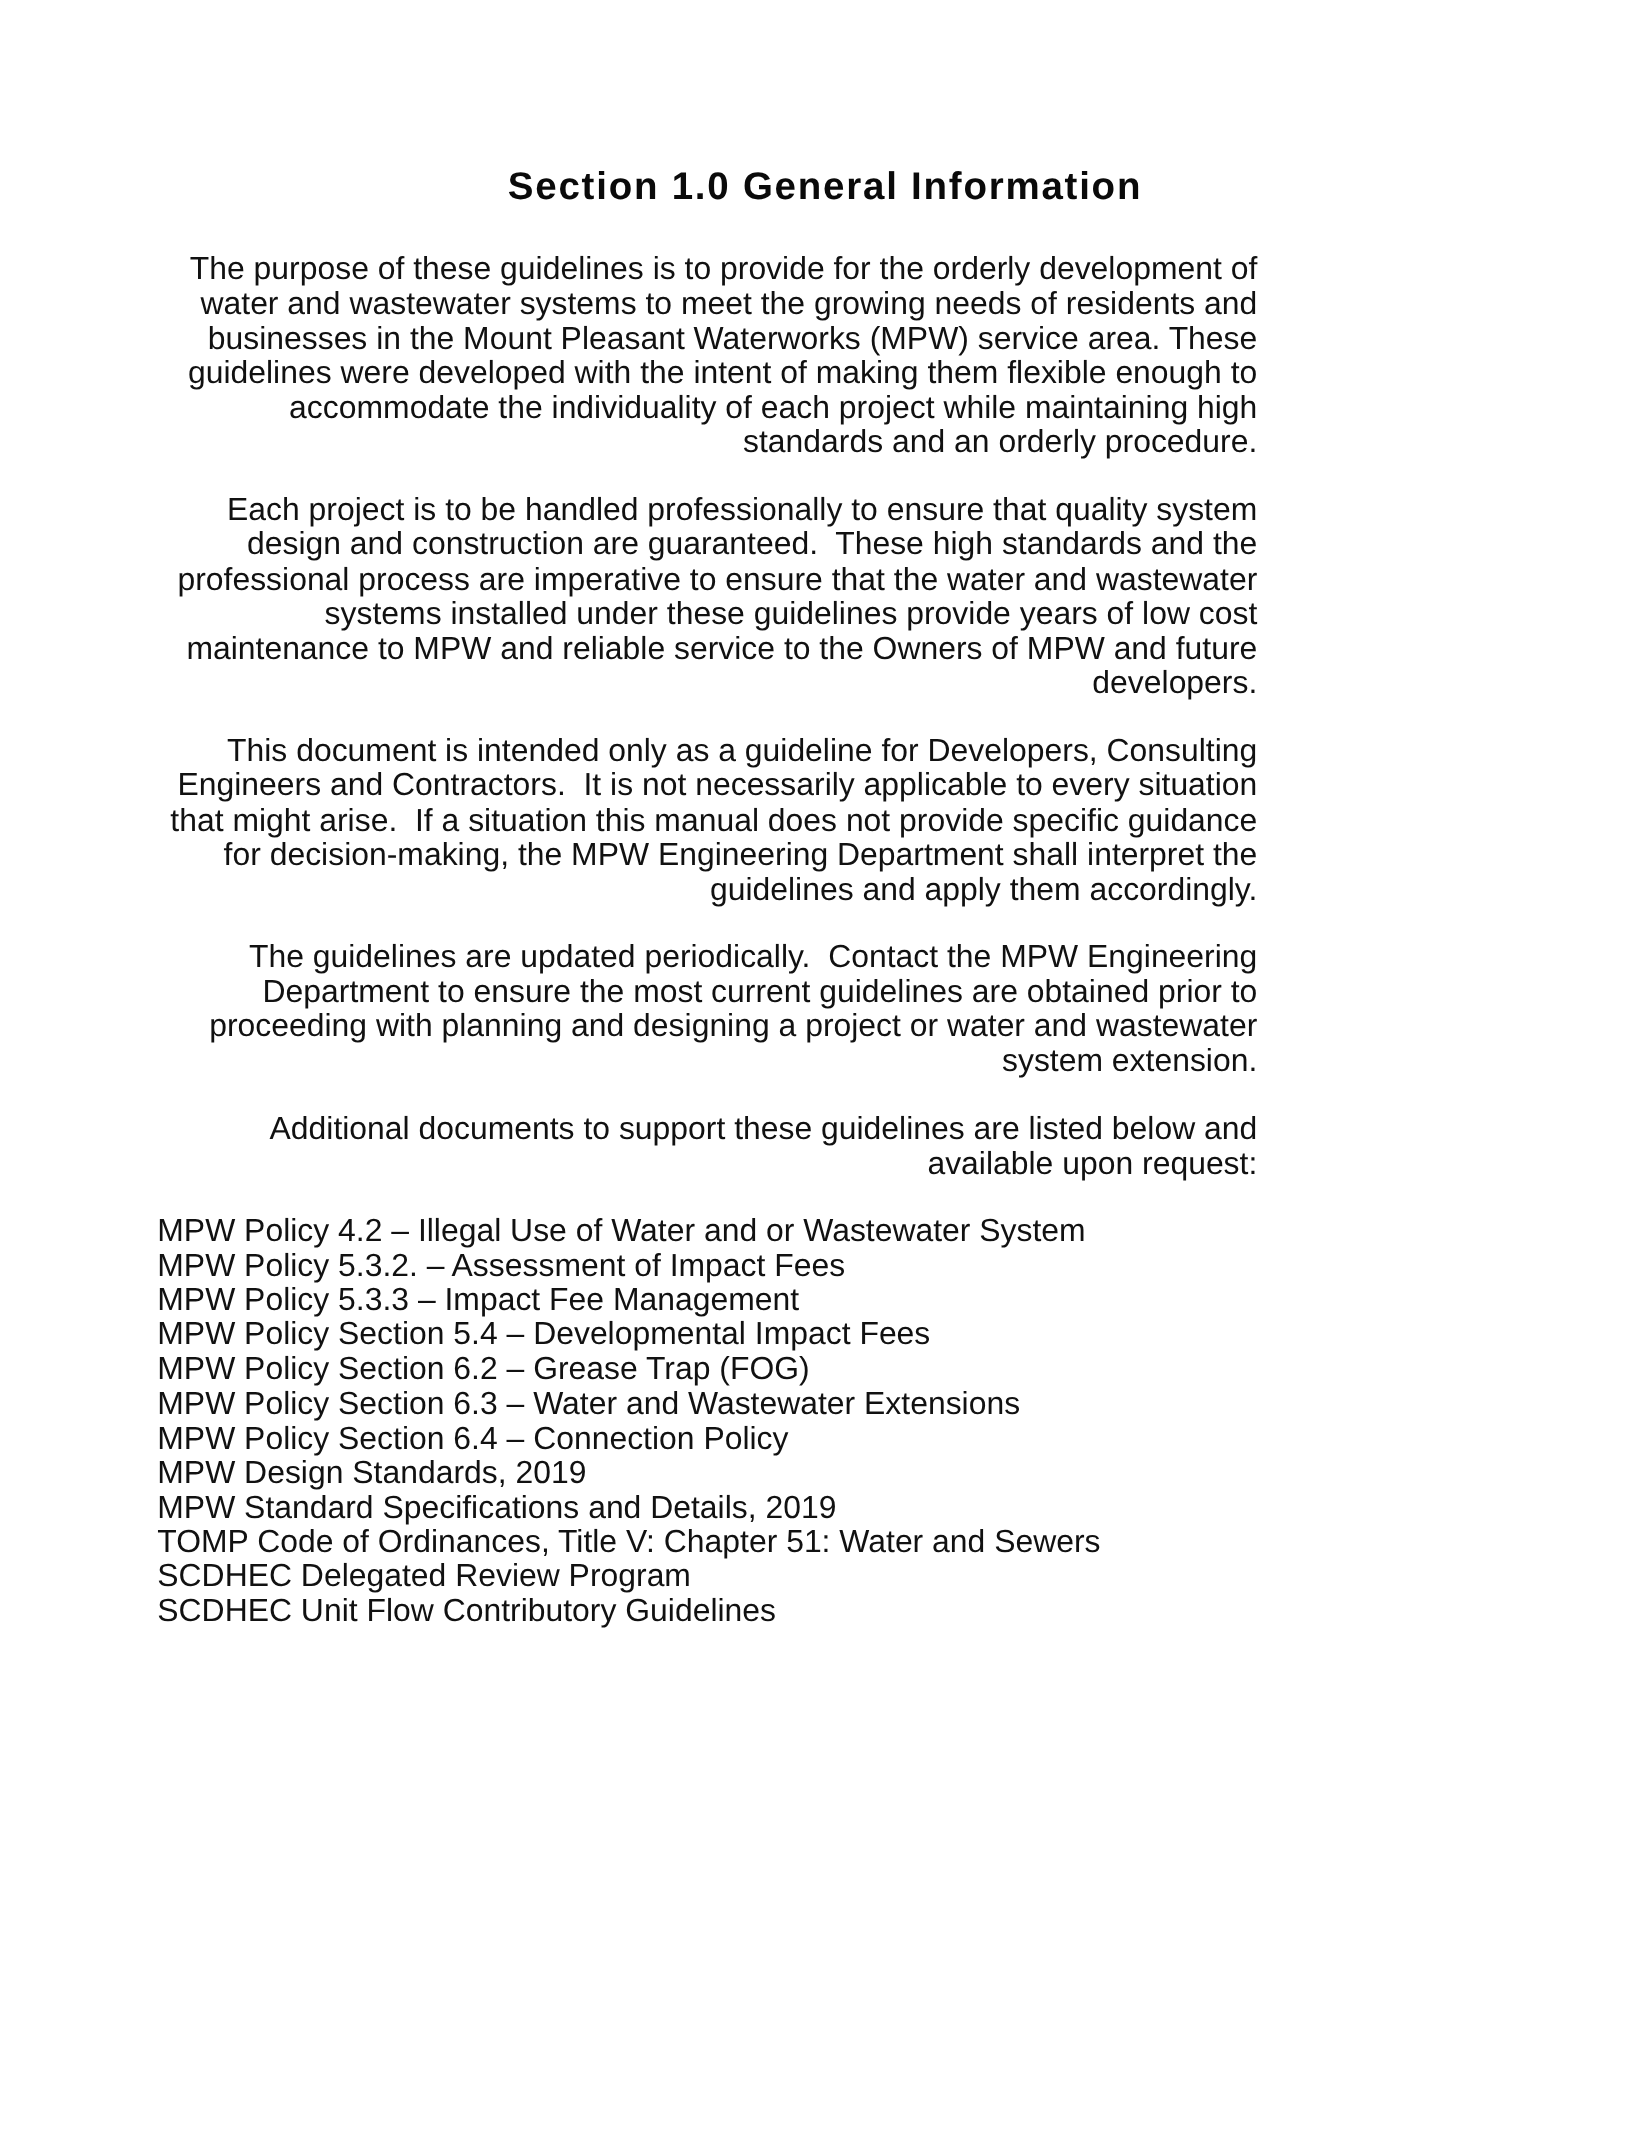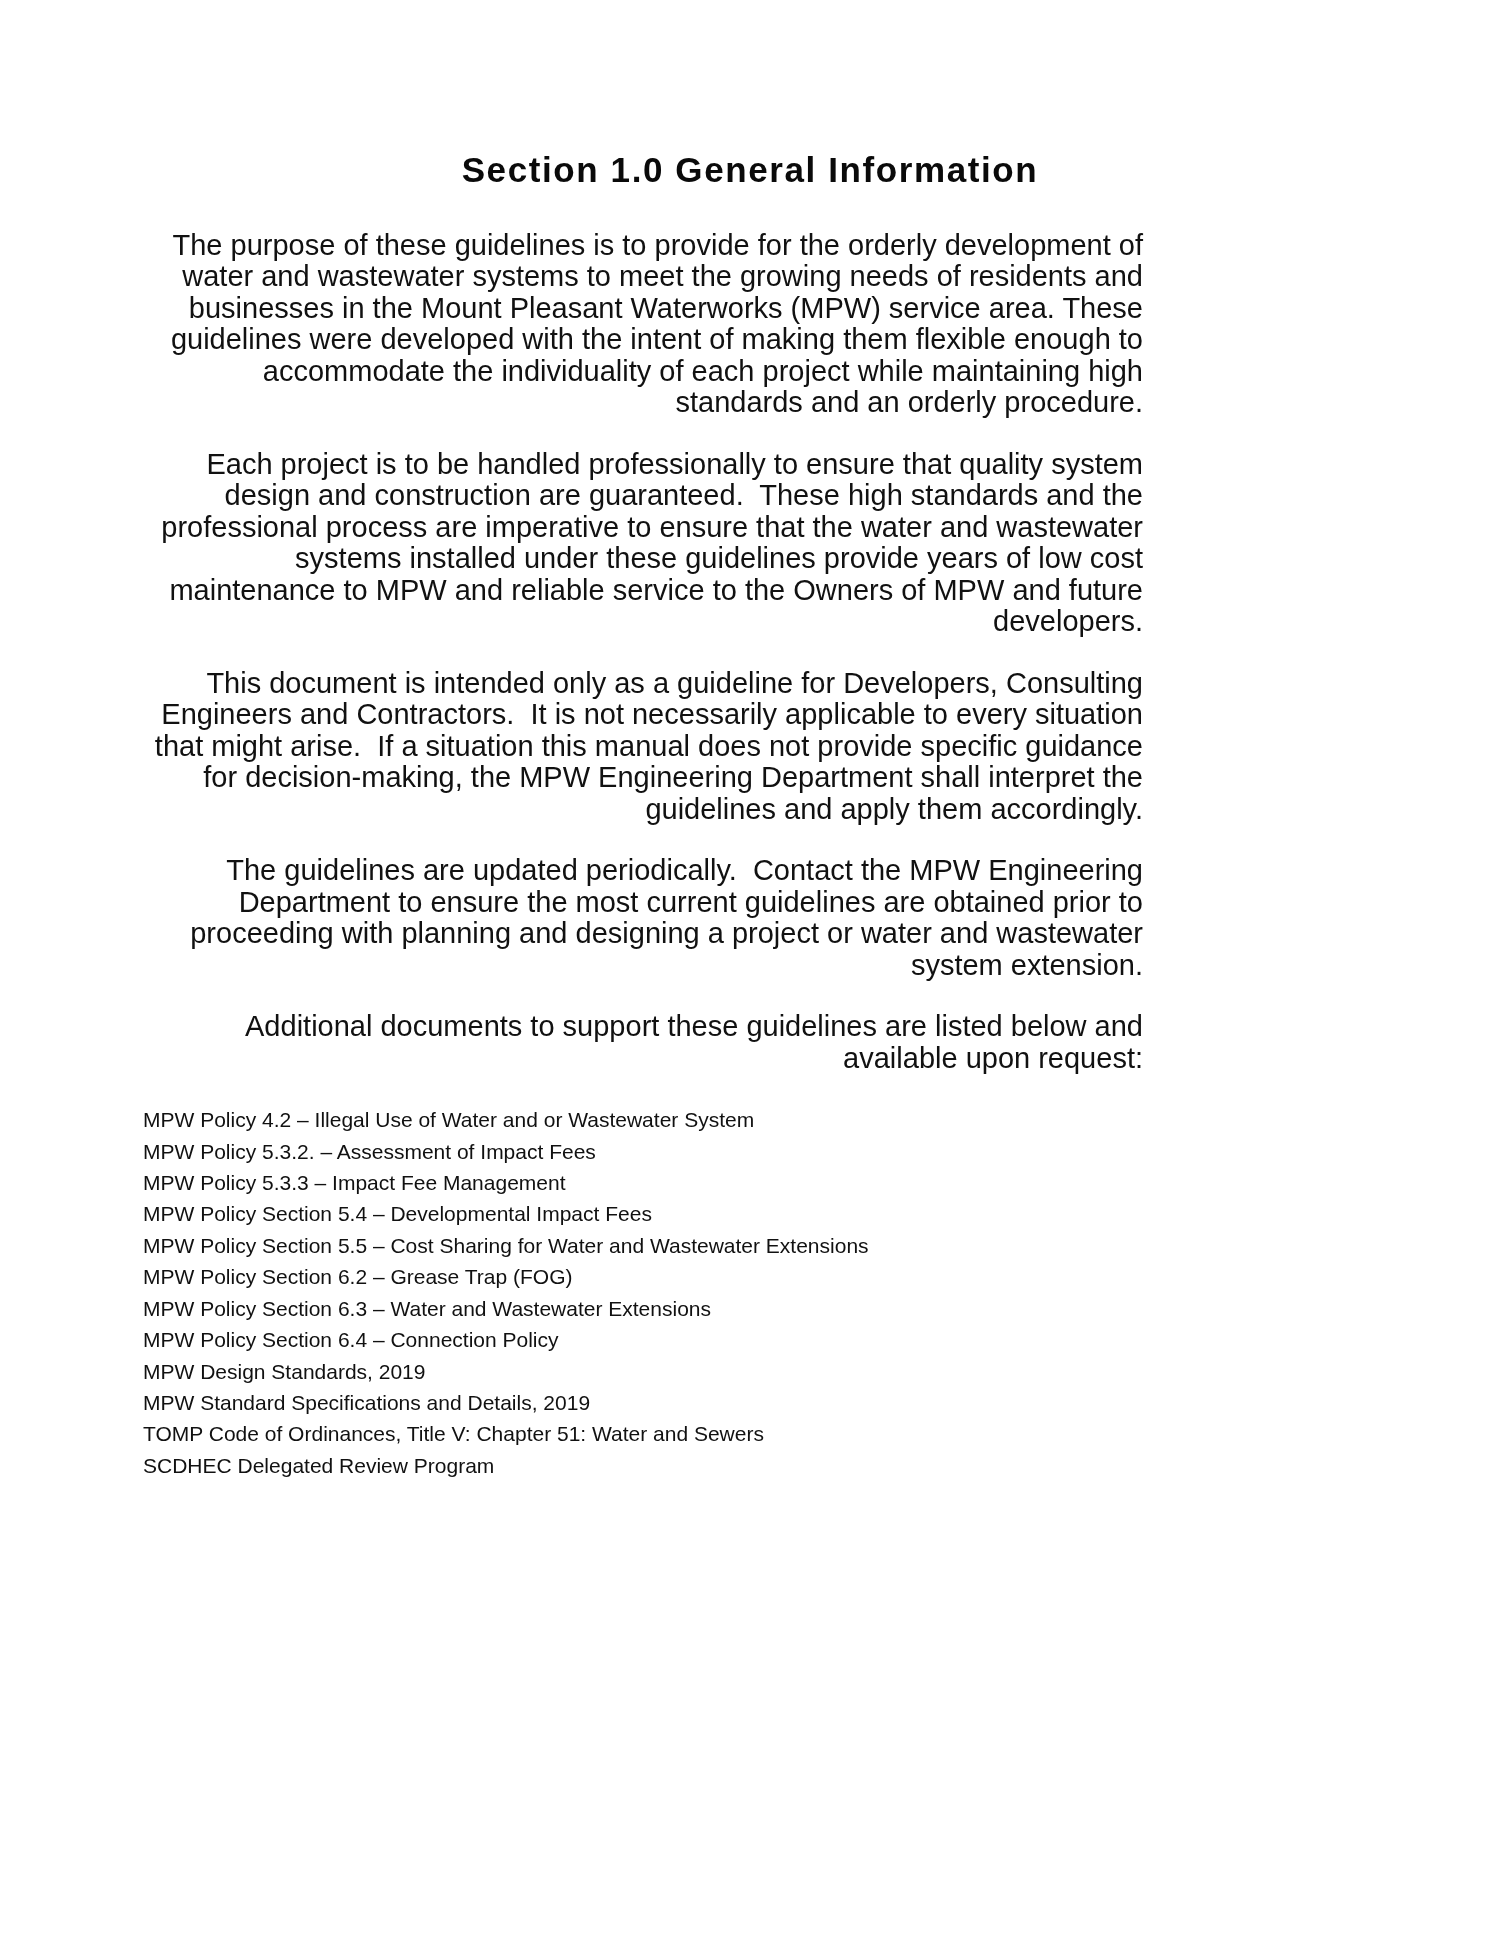--- a/index.html
+++ b/index.html
@@ -52,21 +52,21 @@
   .para-first {
     margin-top: 38px;
   }
   .doc-list {
     list-style: none;
     margin: 0;
     padding: 0;
     margin-top: 30px;
   }
   .doc-list li {
-    font-size: 21px;
+    font-size: 29px;
     line-height: 31.4px;
     color: #111111;
     white-space: pre;
   }
   .end-section {
     position: absolute;
     left: 0;
     right: 0;
     top: 1726px;
     text-align: center;
@@ -92,21 +92,20 @@
 
     <p class="para para-block">The guidelines are updated periodically.  Contact the MPW Engineering Department to ensure the most current guidelines are obtained prior to proceeding with planning and designing a project or water and wastewater system extension.</p>
 
     <p class="para para-block">Additional documents to support these guidelines are listed below and available upon request:</p>
 
     <ul class="doc-list">
       <li>MPW Policy 4.2 – Illegal Use of Water and or Wastewater System</li>
       <li>MPW Policy 5.3.2. – Assessment of Impact Fees</li>
       <li>MPW Policy 5.3.3 – Impact Fee Management</li>
       <li>MPW Policy Section 5.4 – Developmental Impact Fees</li>
-      <li>MPW Policy Section 5.5 – Cost Sharing for Water and Wastewater Extensions</li>
       <li>MPW Policy Section 6.2 – Grease Trap (FOG)</li>
       <li>MPW Policy Section 6.3 – Water and Wastewater Extensions</li>
       <li>MPW Policy Section 6.4 – Connection Policy</li>
       <li>MPW Design Standards, 2019</li>
       <li>MPW Standard Specifications and Details, 2019</li>
       <li>TOMP Code of Ordinances, Title V: Chapter 51: Water and Sewers</li>
       <li>SCDHEC Delegated Review Program</li>
       <li>SCDHEC Unit Flow Contributory Guidelines</li>
     </ul>
 

